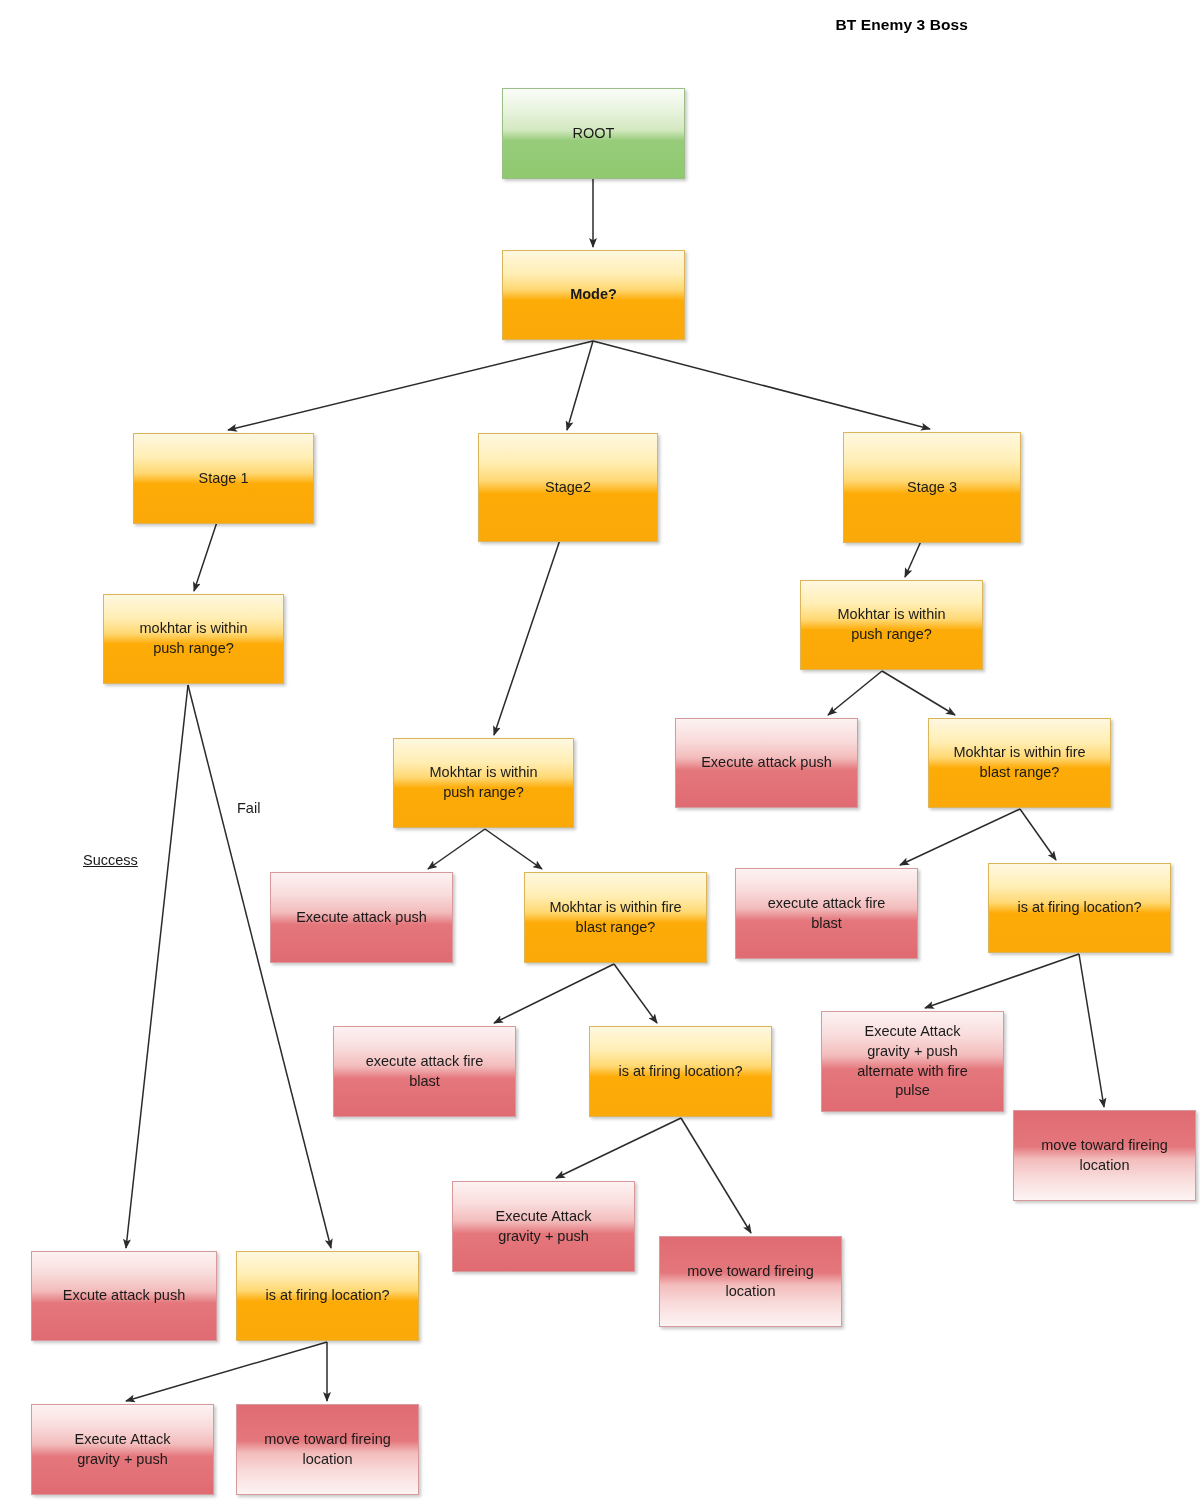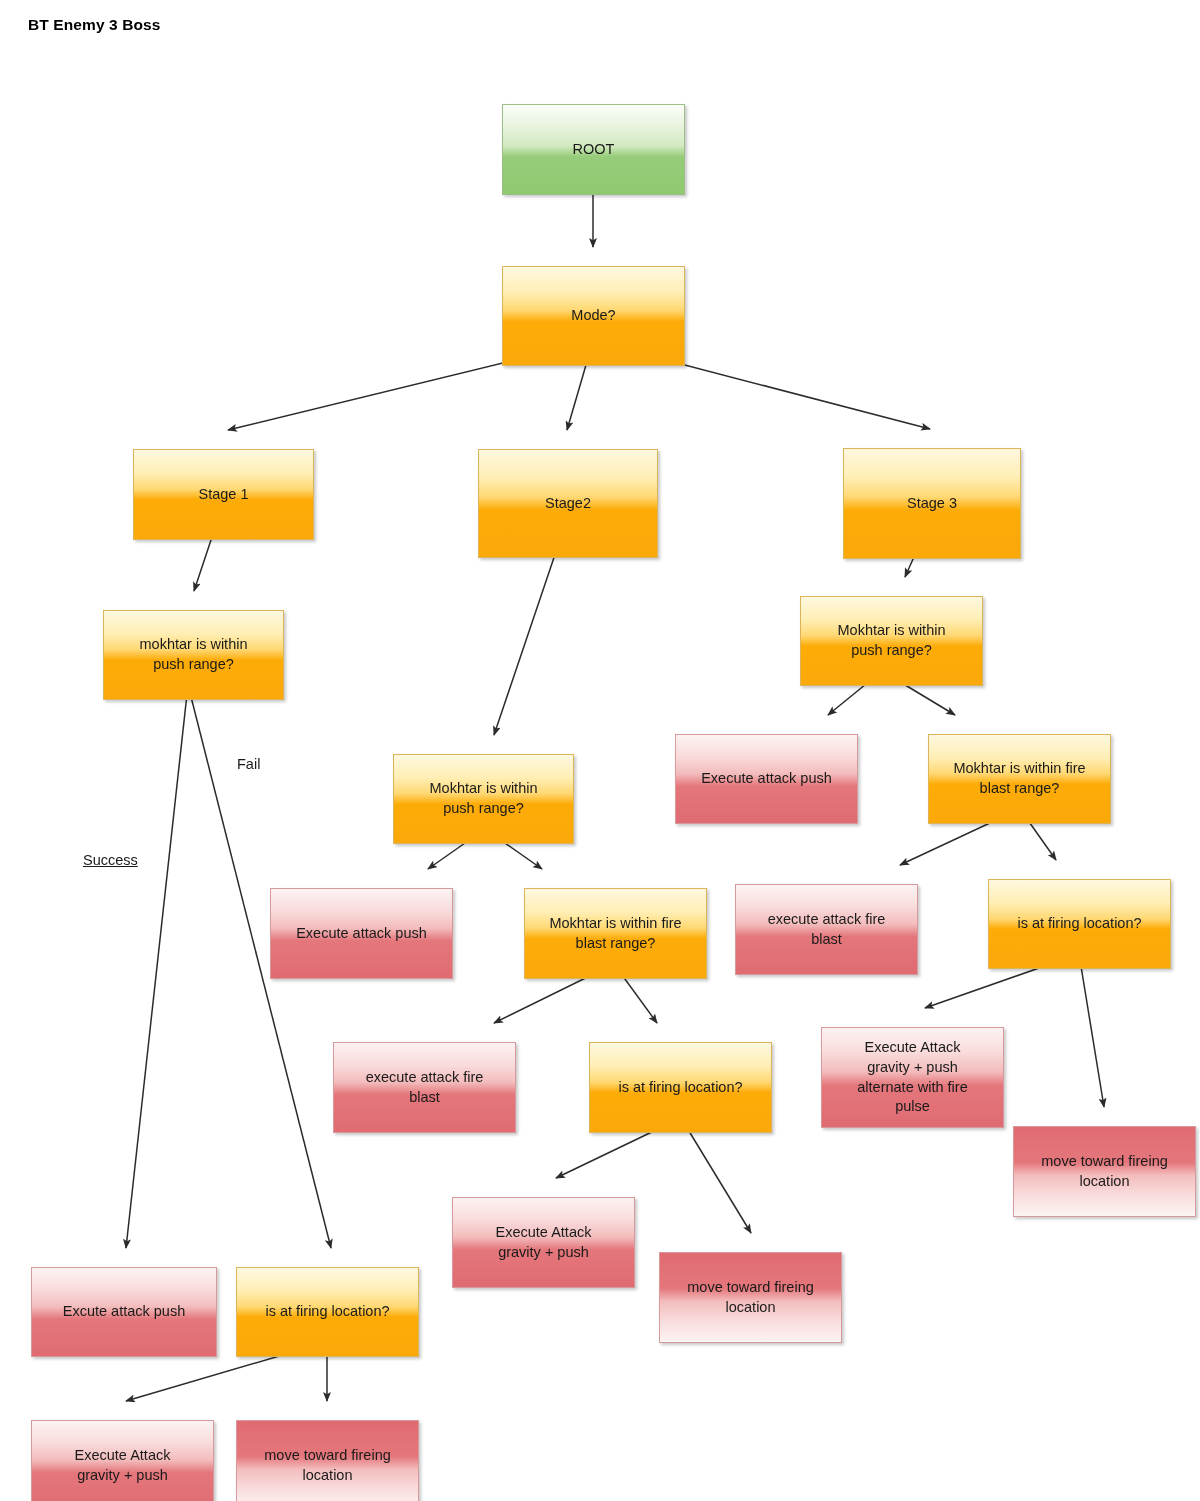--- a/index.html
+++ b/index.html
@@ -24,43 +24,41 @@
     top: 0;
     width: 1200px;
     height: 1501px;
     pointer-events: none;
   }
   .diagram-title {
     position: absolute;
     left: 0;
     top: 16px;
     width: 968px;
-    text-align: left;
+    text-align: right;
     font-size: 15.5px;
     font-weight: bold;
     color: #000000;
     letter-spacing: 0.1px;
-    padding-left: 28px;
   }
   .node {
     position: absolute;
     box-sizing: border-box;
     display: flex;
     align-items: center;
     justify-content: center;
     text-align: center;
     font-size: 14.5px;
     line-height: 1.35;
     color: #1a1a1a;
     border: 1px solid #b5b5b5;
     box-shadow: 2px 2px 3px rgba(0,0,0,0.22);
     padding: 2px 6px;
     white-space: pre-line;
     z-index: 2;
-    margin-top: 16px;
   }
   
   .node.root {
     background: linear-gradient(to bottom,
         #fbfdf8 0%,
         #eaf4e1 22%,
         #d3e9c0 46%,
         #97cc7a 58%,
         #8fc96f 100%);
     border-color: #9bbd86;
@@ -138,21 +136,21 @@
         <line x1="882" y1="671" x2="955" y2="715" stroke="#2b2b2b" stroke-width="1.5" marker-end="url(#arrowhead)"></line>
         <line x1="1020" y1="809" x2="900" y2="865" stroke="#2b2b2b" stroke-width="1.5" marker-end="url(#arrowhead)"></line>
         <line x1="1020" y1="809" x2="1056" y2="860" stroke="#2b2b2b" stroke-width="1.5" marker-end="url(#arrowhead)"></line>
         <line x1="1079" y1="954" x2="925" y2="1008" stroke="#2b2b2b" stroke-width="1.5" marker-end="url(#arrowhead)"></line>
         <line x1="1079" y1="954" x2="1104" y2="1107" stroke="#2b2b2b" stroke-width="1.5" marker-end="url(#arrowhead)"></line>
       </g>
   </svg>
 
   <div id="node-layer">
       <div class="node root" style="left: 502px; top: 88px; width: 183px; height: 91px;"><span>ROOT</span></div>
-      <div class="node cond" style="left: 502px; top: 250px; width: 183px; height: 100px;"><span>Mode?</span></div>
+      <div class="node cond" style="left: 502px; top: 250px; width: 183px; height: 90px; font-weight: bold;"><span>Mode?</span></div>
       <div class="node cond" style="left: 133px; top: 433px; width: 181px; height: 91px;"><span>Stage 1</span></div>
       <div class="node cond" style="left: 478px; top: 433px; width: 180px; height: 109px;"><span>Stage2</span></div>
       <div class="node cond" style="left: 843px; top: 432px; width: 178px; height: 111px;"><span>Stage 3</span></div>
       <div class="node cond" style="left: 103px; top: 594px; width: 181px; height: 90px;"><span>mokhtar is within
 push range?</span></div>
       <div class="node act" style="left: 31px; top: 1251px; width: 186px; height: 90px;"><span>Excute attack push</span></div>
       <div class="node cond" style="left: 236px; top: 1251px; width: 183px; height: 90px;"><span>is at firing location?</span></div>
       <div class="node act" style="left: 31px; top: 1404px; width: 183px; height: 91px;"><span>Execute Attack
 gravity + push</span></div>
       <div class="node act-inv" style="left: 236px; top: 1404px; width: 183px; height: 91px;"><span>move toward fireing
@@ -178,17 +176,17 @@
 blast</span></div>
       <div class="node cond" style="left: 988px; top: 863px; width: 183px; height: 90px;"><span>is at firing location?</span></div>
       <div class="node act" style="left: 821px; top: 1011px; width: 183px; height: 101px;"><span>Execute Attack
 gravity + push
 alternate with fire
 pulse</span></div>
       <div class="node act-inv" style="left: 1013px; top: 1110px; width: 183px; height: 91px;"><span>move toward fireing
 location</span></div>
     </div>
   <div id="label-layer">
-      <div class="edge-label" style="left: 237px; top: 756px;">Fail</div>
+      <div class="edge-label" style="left: 237px; top: 800px;">Fail</div>
       <div class="edge-label" style="left: 83px; top: 852px; text-decoration: underline;">Success</div>
     </div>
 
 </div>
 
 </body></html>

